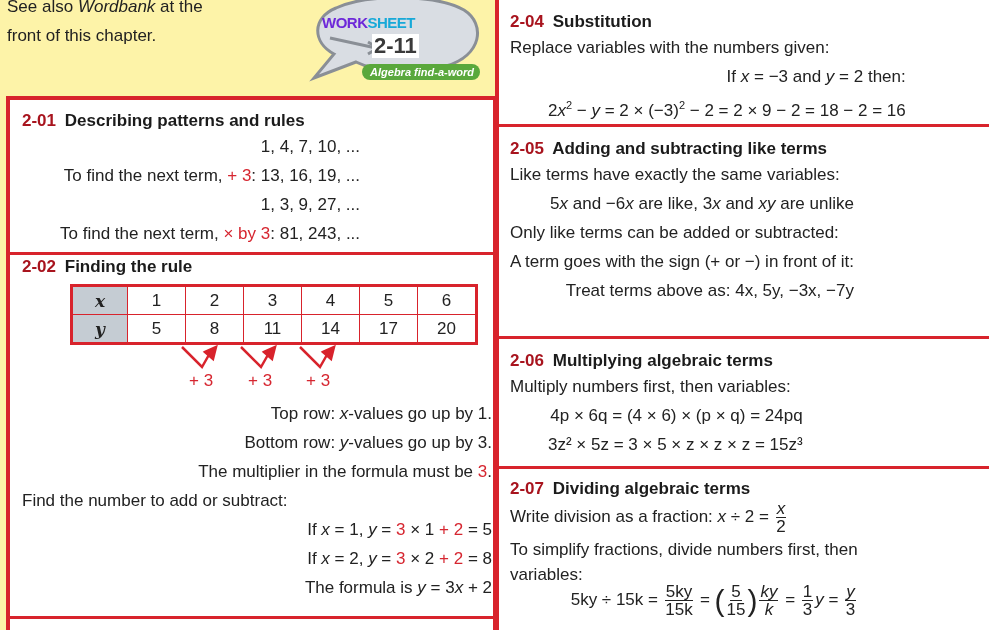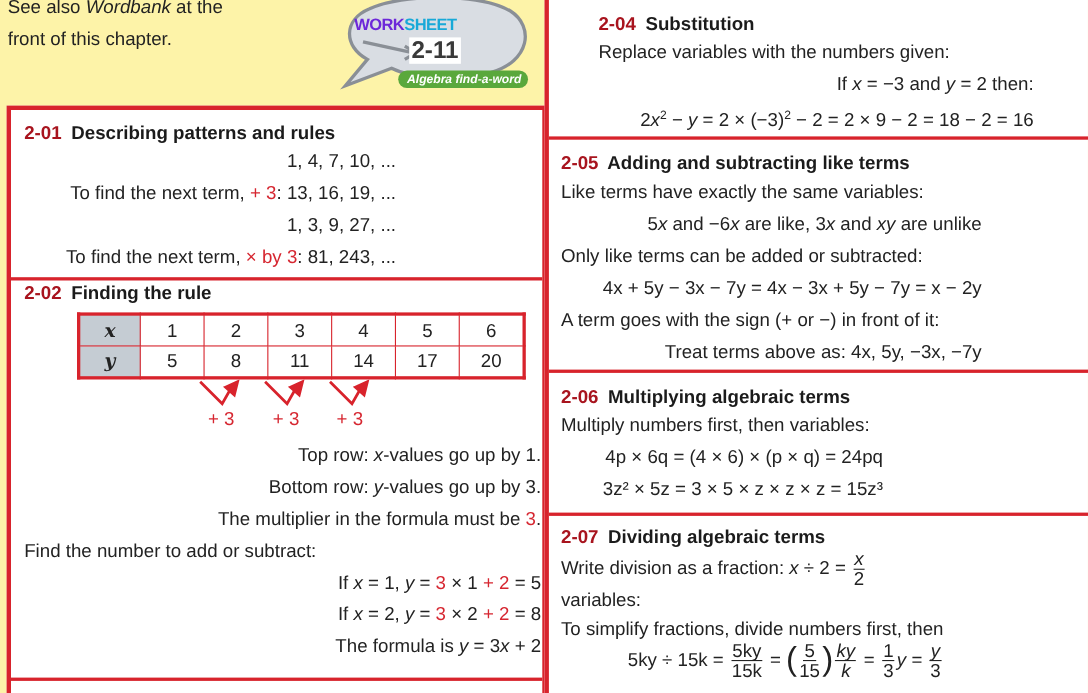--- a/index.html
+++ b/index.html
@@ -41,21 +41,21 @@
     font-size:17px; padding:0;
   }
   table.tt td.lab { background:#c5ccd3; font-family:"DejaVu Serif", serif; font-weight:bold; font-style:italic; width:54px; }
   .arrows { position:relative; height:50px; }
 
   
   #right-col { left:495px; top:-6px; width:494px; height:640px; border-right:none; }
   #rule-r1 { left:0; top:126px; width:494px; }
   #rule-r2 { left:0; top:338px; width:494px; }
   #rule-r3 { left:0; top:468px; width:494px; }
-  #s204 { position:absolute; left:11px; top:13px;margin-left:34px; }
+  #s204 { position:absolute; left:11px; top:13px; }
   #s205 { position:absolute; left:11px; top:140px; }
   #s206 { position:absolute; left:11px; top:352px; }
   #s207 { position:absolute; left:11px; top:480px; }
   .frac { display:inline-flex; flex-direction:column; align-items:center; vertical-align:middle; font-size:17px; line-height:17px; margin:0 2px; }
   .frac .n { border-bottom:1.5px solid #222; padding:0 1px; }
   .paren { font-size:30px; line-height:30px; vertical-align:middle; font-weight:100; }
 </style>
 </head>
 <body>
 
@@ -147,21 +147,20 @@
     <div class="line ind"><span>2</span><span class="it">x</span><sup style="font-size:11px">2</sup><span> − </span><span class="it">y</span><span> = 2 × (−3)</span><sup style="font-size:11px">2</sup><span> − 2 = 2 × 9 − 2 = 18 − 2 = 16</span></div>
   </div>
 
   <div class="rule" id="rule-r1"></div>
 
   <div id="s205">
     <div class="head"><span class="num">2-05</span> <span>Adding and subtracting like terms</span></div>
     <div class="line">Like terms have exactly the same variables:</div>
     <div class="line ind"><span>5</span><span class="it">x</span><span> and −6</span><span class="it">x</span><span> are like, 3</span><span class="it">x</span><span> and </span><span class="it">xy</span><span> are unlike</span></div>
     <div class="line">Only like terms can be added or subtracted:</div>
-    <div class="line ind">4x + 5y − 3x − 7y = 4x − 3x + 5y − 7y = x − 2y</div>
     <div class="line">A term goes with the sign (+ or −) in front of it:</div>
     <div class="line ind">Treat terms above as: 4x, 5y, −3x, −7y</div>
   </div>
 
   <div class="rule" id="rule-r2"></div>
 
   <div id="s206">
     <div class="head"><span class="num">2-06</span> <span>Multiplying algebraic terms</span></div>
     <div class="line">Multiply numbers first, then variables:</div>
     <div class="line ind">4p × 6q = (4 × 6) × (p × q) = 24pq</div>
@@ -169,22 +168,22 @@
   </div>
 
   <div class="rule" id="rule-r3"></div>
 
   <div id="s207">
     <div class="head"><span class="num">2-07</span> <span>Dividing algebraic terms</span></div>
     <div class="line"><span>Write division as a fraction: </span><span class="it">x</span><span> ÷ 2 = </span><span class="frac">
           <span class="n it">x</span>
           <span>2</span>
         </span></div>
+    <div class="line">To simplify fractions, divide numbers first, then</div>
     <div class="line" style="line-height:22px">variables:</div>
-    <div class="line">To simplify fractions, divide numbers first, then</div>
     <div class="line ind" style="line-height:40px;margin-top:-6px">
       <span>5ky ÷ 15k = </span>
       <span class="frac">
           <span class="n">5ky</span>
           <span>15k</span>
         </span><span> = </span><span class="paren">(</span><span class="frac">
           <span class="n">5</span>
           <span>15</span>
         </span><span class="paren">)</span><span class="frac">
           <span class="n it">ky</span>

